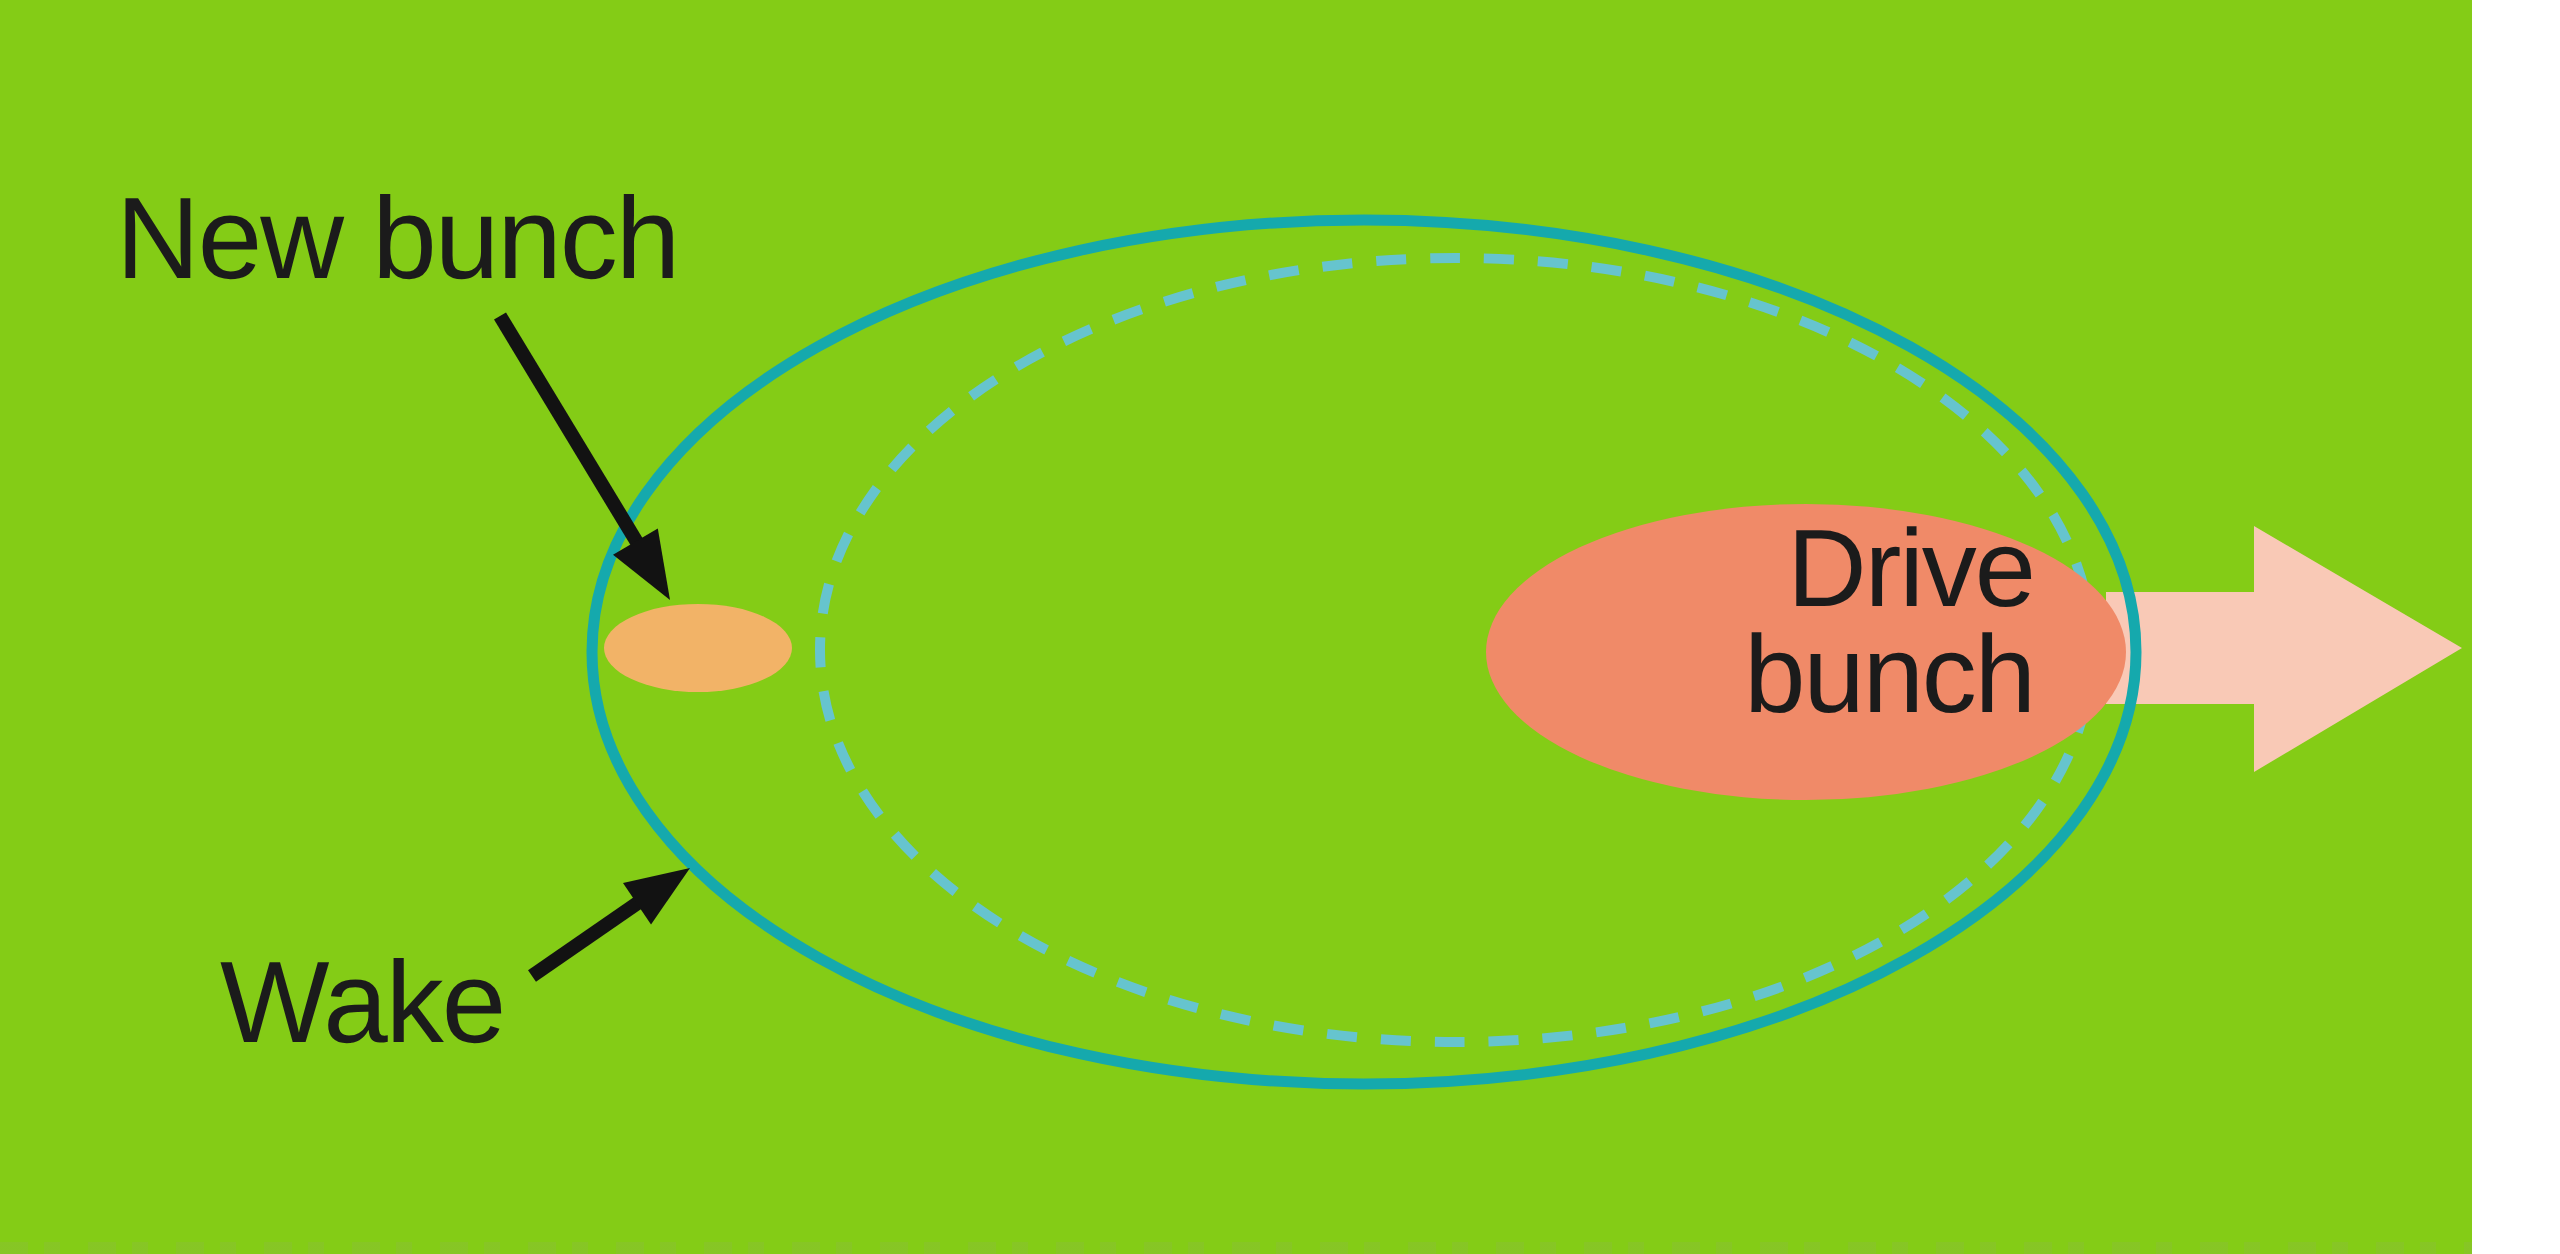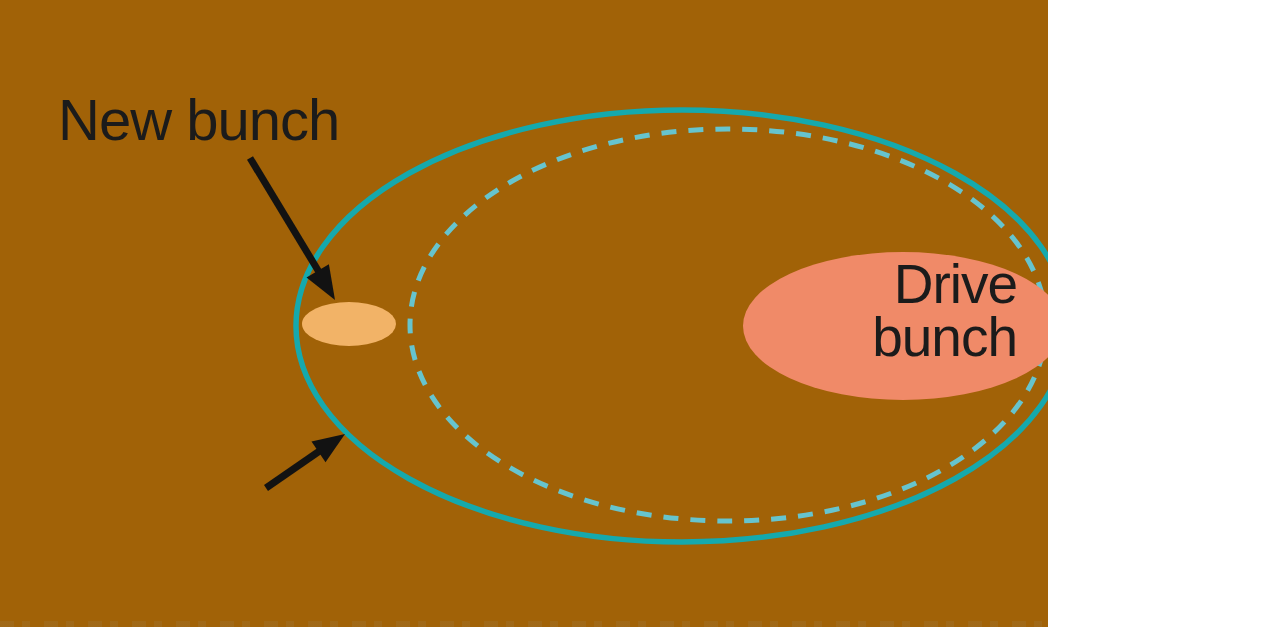--- a/index.html
+++ b/index.html
@@ -2,23 +2,23 @@
 <html><head>
 <meta charset="utf-8">
 <style>
   html, body {
     margin: 0;
     padding: 0;
     background: #ffffff;
   }
   .stage {
     position: relative;
-    width: 1048px;
+    width: 1236px;
     height: 627px;
-    background: #a16207;
+    background: #84cc16;
     overflow: hidden;
     font-family: "Liberation Sans", sans-serif;
   }
   .diagram-svg {
     position: absolute;
     left: 0;
     top: 0;
     width: 1280px;
     height: 627px;
     display: block;
@@ -88,17 +88,18 @@
     </g>
 
     <g>
       <line x1="266" y1="488" x2="321" y2="450" stroke-width="7" stroke="#121212"></line>
       <polygon points="345,434 325.5,462.3 311.5,441.5" fill="#121212"></polygon>
     </g>
   </svg>
 
   <div class="label label-new-bunch">New bunch</div>
 
+  <div class="label label-wake">Wake</div>
 
   <div class="label label-drive-bunch">Drive bunch</div>
 
   <div class="caption-remnant"></div>
 </div>
 
 </body></html>

